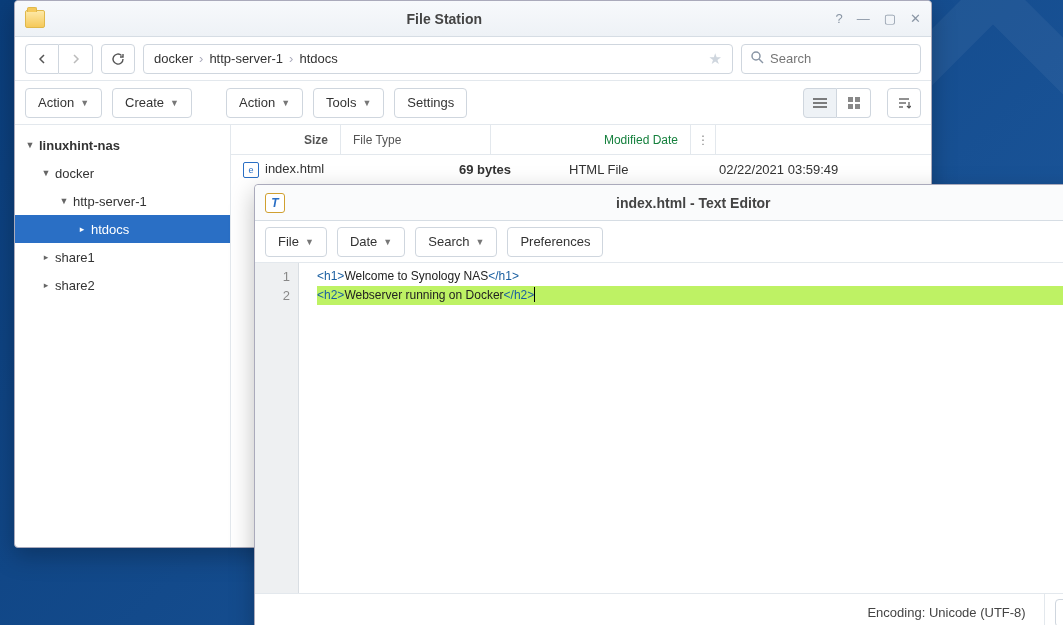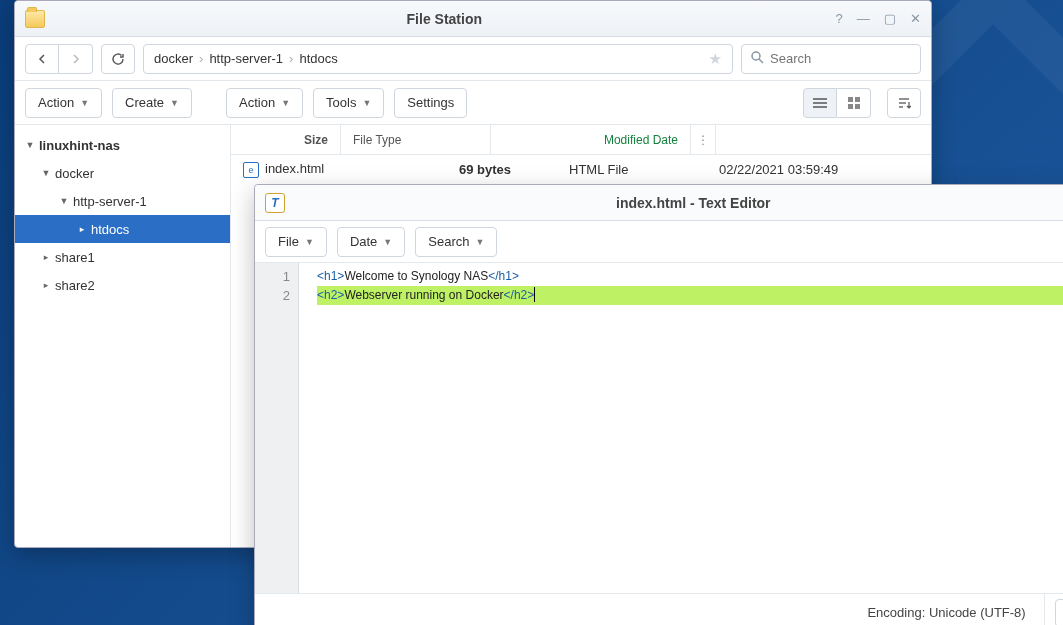--- a/index.html
+++ b/index.html
@@ -263,20 +263,23 @@
         <span class="caret">▼</span>
       </div>
     <div class="dropbtn">
         <span>Date</span>
         <span class="caret">▼</span>
       </div>
     <div class="dropbtn">
         <span>Search</span>
         <span class="caret">▼</span>
       </div>
+    <div class="dropbtn">
+        <span>Preferences</span>
+      </div>
   </div>
 
   <div class="te-body">
     <div class="gutter">
       <div>1</div>
       <div>2</div>
     </div>
     <div class="code">
       <div class="codeline"><span class="tag">&lt;h1&gt;</span><span class="txt">Welcome to Synology NAS</span><span class="tag">&lt;/h1&gt;</span></div>
       <div class="codeline current"><span class="tag">&lt;h2&gt;</span><span class="txt">Webserver running on Docker</span><span class="tag">&lt;/h2&gt;</span><span class="cursor"></span></div>

